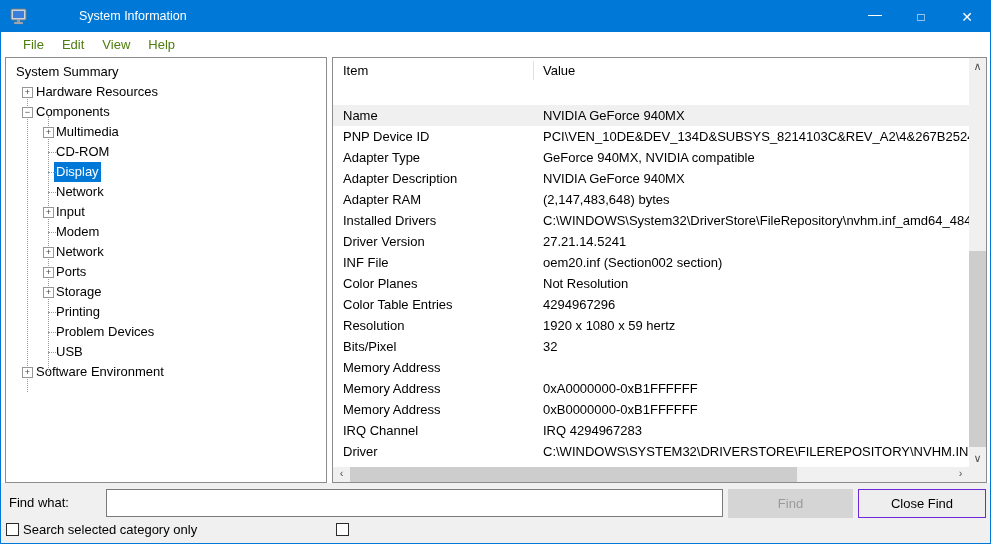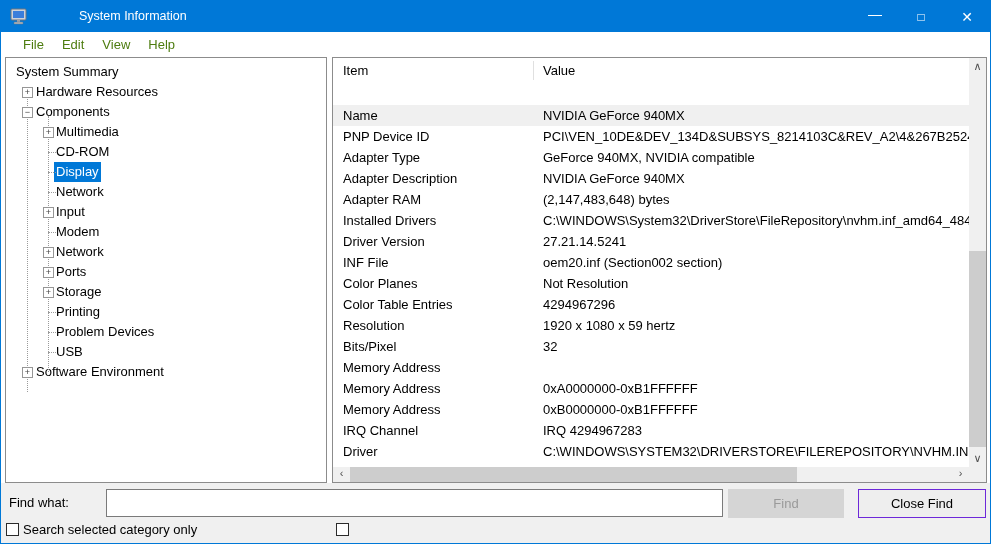--- a/index.html
+++ b/index.html
@@ -57,21 +57,21 @@
   .hthumb { position:absolute; left:17px; top:0; width:447px; height:15px; background:#cdcdcd; }
   .hscroll .left { left:0; top:-1px; line-height:15px; }
   .hscroll .right { right:0; top:-1px; line-height:15px; }
   .scroll-corner { position:absolute; right:0; bottom:0; width:17px; height:15px; background:#f0f0f0; }
 
   
   .findbar { position:absolute; left:0; right:0; top:482px; bottom:0; background:#f0f0f0; font-size:13px; }
   .find-label { position:absolute; left:8px; top:12px; color:#000; }
   .find-input { position:absolute; left:105px; top:6px; width:617px; height:28px; box-sizing:border-box; border:1px solid #7a7a7a; background:#fff; font-family:"Liberation Sans", sans-serif; font-size:13px; padding:0 5px; }
   .btn { font-family:"Liberation Sans", sans-serif; font-size:13px; position:absolute; top:6px; height:29px; box-sizing:border-box; }
-  .btn-find { left:727px; width:116px; background:#d5d5d5; border:none; color:#9a9a9a; }
+  .btn-find { left:727px; width:125px; background:#d5d5d5; border:none; color:#9a9a9a; }
   .btn-close-find { left:857px; width:128px; background:#eeeeee; border:1px solid #6d28d9; color:#000; }
   .checkbox { position:absolute; width:13px; height:13px; box-sizing:border-box; border:1px solid #2b2b2b; background:#fff; top:40px; }
   .cb1 { left:5px; }
   .cb2 { left:335px; }
   .cb-label { position:absolute; top:39px; color:#000; }
   .cb1-label { left:22px; }
   .cb2-label { left:352px; }
 </style>
 </head>
 <body>

